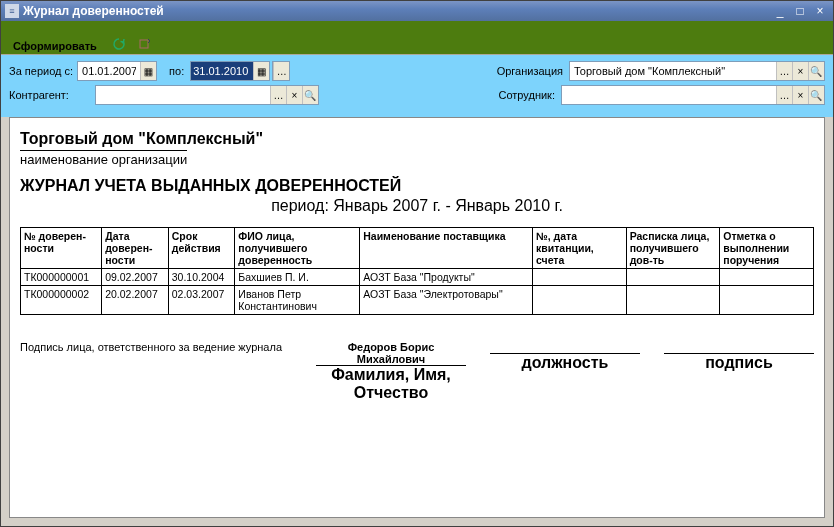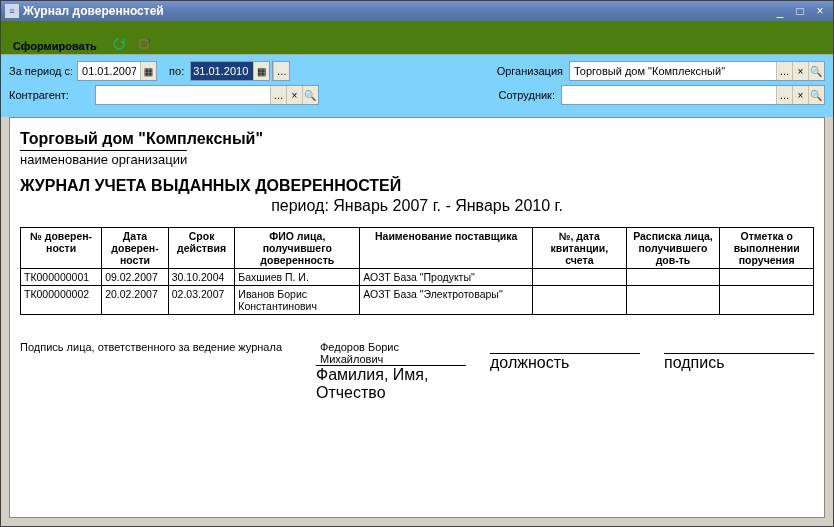--- a/index.html
+++ b/index.html
@@ -112,25 +112,25 @@
     margin-top: 12px;
     table-layout: fixed;
   }
   table.grid th, table.grid td {
     border: 1px solid #000;
     font-size: 10.5px;
     padding: 2px 3px;
     vertical-align: top;
     word-wrap: break-word;
   }
-  table.grid th { font-weight: bold; text-align: center; }
+  table.grid th { font-weight: bold; text-align: left; }
   .sig-row { display: flex; margin-top: 26px; font-size: 11px; }
   .sig-left { width: 340px; }
   .sig-block { display: flex; gap: 24px; }
-  .sig-col { text-align: left; }
+  .sig-col { text-align: center; font-weight: bold; }
   .sig-val { border-bottom: 1px solid #000; min-width: 150px; padding: 0 4px; }
   .sig-cap { font-size: 16px; }
 </style>
 </head>
 <body>
 
 <div class="window">
 
   <div class="titlebar">
     <span class="icon">≡</span>
@@ -241,21 +241,21 @@
           <td>Бахшиев П. И.</td>
           <td>АОЗТ База "Продукты"</td>
           <td></td>
           <td></td>
           <td></td>
         </tr>
         <tr>
           <td>ТК000000002</td>
           <td>20.02.2007</td>
           <td>02.03.2007</td>
-          <td>Иванов  Борис Константинович</td>
+          <td>Иванов  Петр Константинович</td>
           <td>АОЗТ База "Электротовары"</td>
           <td></td>
           <td></td>
           <td></td>
         </tr>
       </tbody>
     </table>
 
     <div class="sig-row">
       <div class="sig-left">Подпись лица, ответственного за ведение журнала</div>

